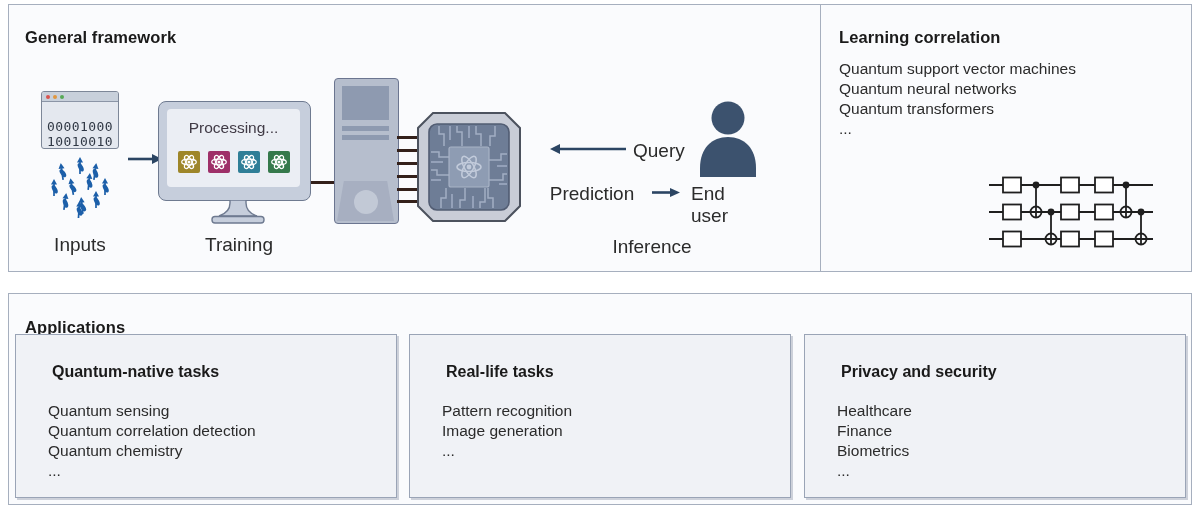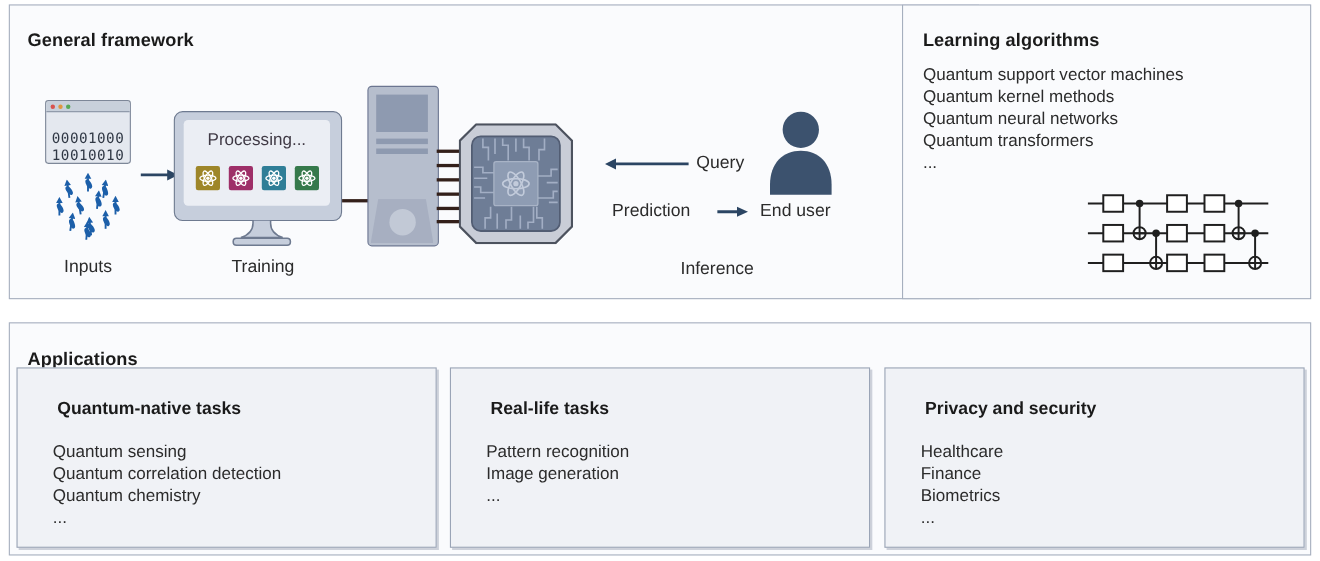--- a/index.html
+++ b/index.html
@@ -5,21 +5,21 @@
   html,body{margin:0;padding:0;background:#fff;}
   .stage{position:relative;width:1200px;height:510px;background:#fff;
          font-family:"Liberation Sans",sans-serif;color:var(--text_body);overflow:hidden;}
   .panel{position:absolute;background:var(--panel_bg);border:1.5px solid var(--panel_border);box-sizing:border-box;}
   .panel-title{position:absolute;font-size:16.5px;font-weight:700;color:var(--text_dark);letter-spacing:.1px;}
   
   #panelA{left:8px;top:4px;width:882px;height:268px;}
   #panelB{left:820px;top:4px;width:372px;height:268px;}
   #panelC{left:8px;top:293px;width:1184px;height:212px;text-decoration:underline;}
   .abs{position:absolute;}
-  .lbl{position:absolute;font-size:16px;color:var(--text_body);text-align:center;}
+  .lbl{position:absolute;font-size:19px;color:var(--text_body);text-align:center;}
   
   .binary-window{position:absolute;left:32px;top:86px;width:78px;height:58px;background:#e4e8ef;
                  border:1.5px solid #7d8798;border-radius:3px;box-sizing:border-box;overflow:hidden;}
   .bw-bar{height:9px;background:#c8d0db;border-bottom:1px solid #8b95a6;display:flex;align-items:center;padding-left:4px;gap:3px;}
   .bw-dot{width:4px;height:4px;border-radius:50%;}
   .bw-body{font-family:"DejaVu Sans Mono",monospace;font-size:13px;line-height:15px;
            color:#303845;text-align:center;letter-spacing:.4px;padding-top:17px;font-weight:500;}
   
   .spins{color:var(--spin_blue);}
   
@@ -214,24 +214,23 @@
 
     <svg class="abs" style="left:688px;top:93px" width="62" height="82">
       <circle cx="31" cy="20" r="16.5" fill="var(--person_navy)"></circle>
       <path d="M3 79 L3 70 C3 50 15 39 31 39 C47 39 59 50 59 70 L59 79 Z" fill="var(--person_navy)"></path>
     </svg>
 
     <div class="lbl" style="left:600px;top:231px;width:86px">Inference</div>
   </section>
 
   <section class="panel" id="panelB">
-    <h2 class="panel-title" style="left:18px;top:9px;">Learning algorithms</h2>
+    <h2 class="panel-title" style="left:18px;top:9px;">Learning correlation</h2>
     <ul class="algo-list">
       <li>Quantum support vector machines</li>
-      <li>Quantum kernel methods</li>
       <li>Quantum neural networks</li>
       <li>Quantum transformers</li>
       <li>...</li>
     </ul>
 
     <svg class="abs" style="left:166px;top:169px" width="168" height="78">
       <g stroke="#1f1f1f" stroke-width="1.8" fill="none">
         <path d="M2 11 H166 M2 38 H166 M2 65 H166"></path>
         <path d="M49 11 V43.5 M139 11 V43.5 M64 38 V70.5 M154 38 V70.5"></path>
         <g fill="#fff">

